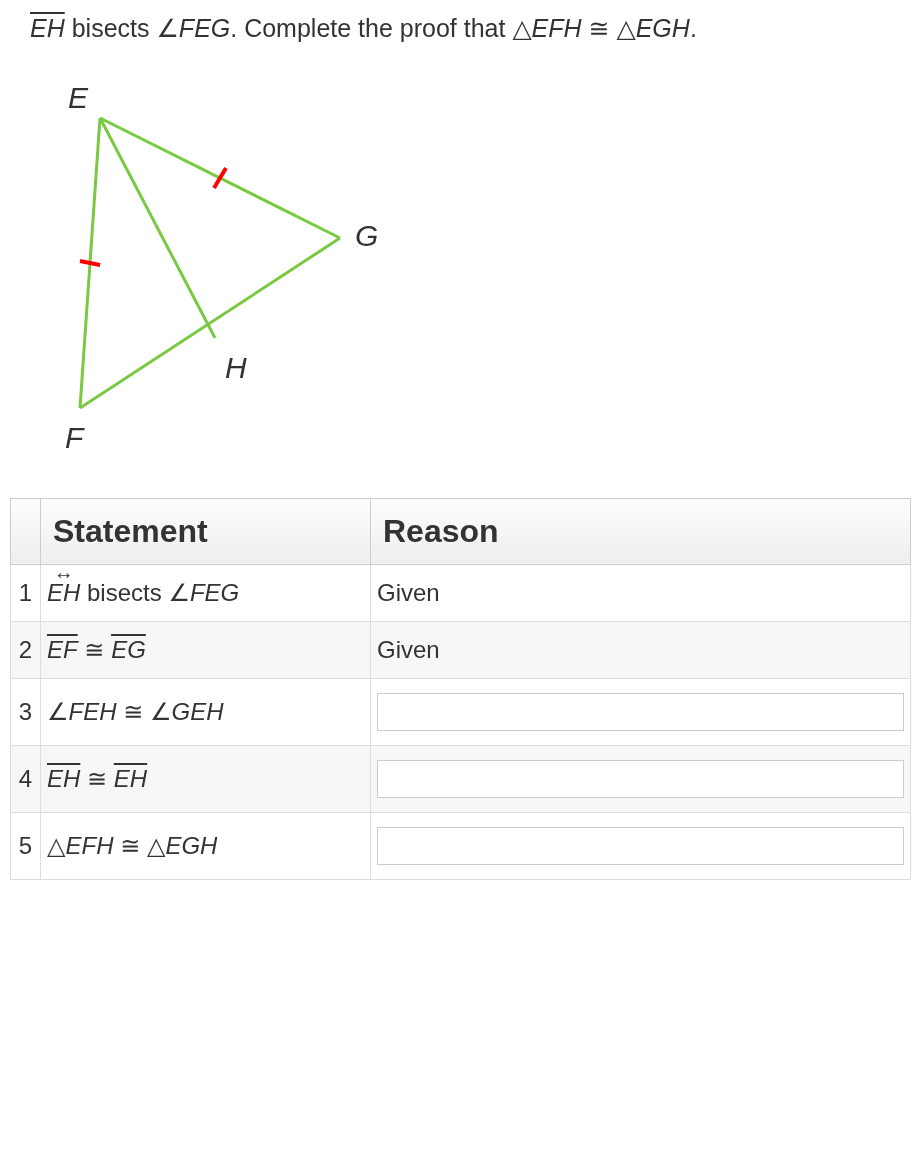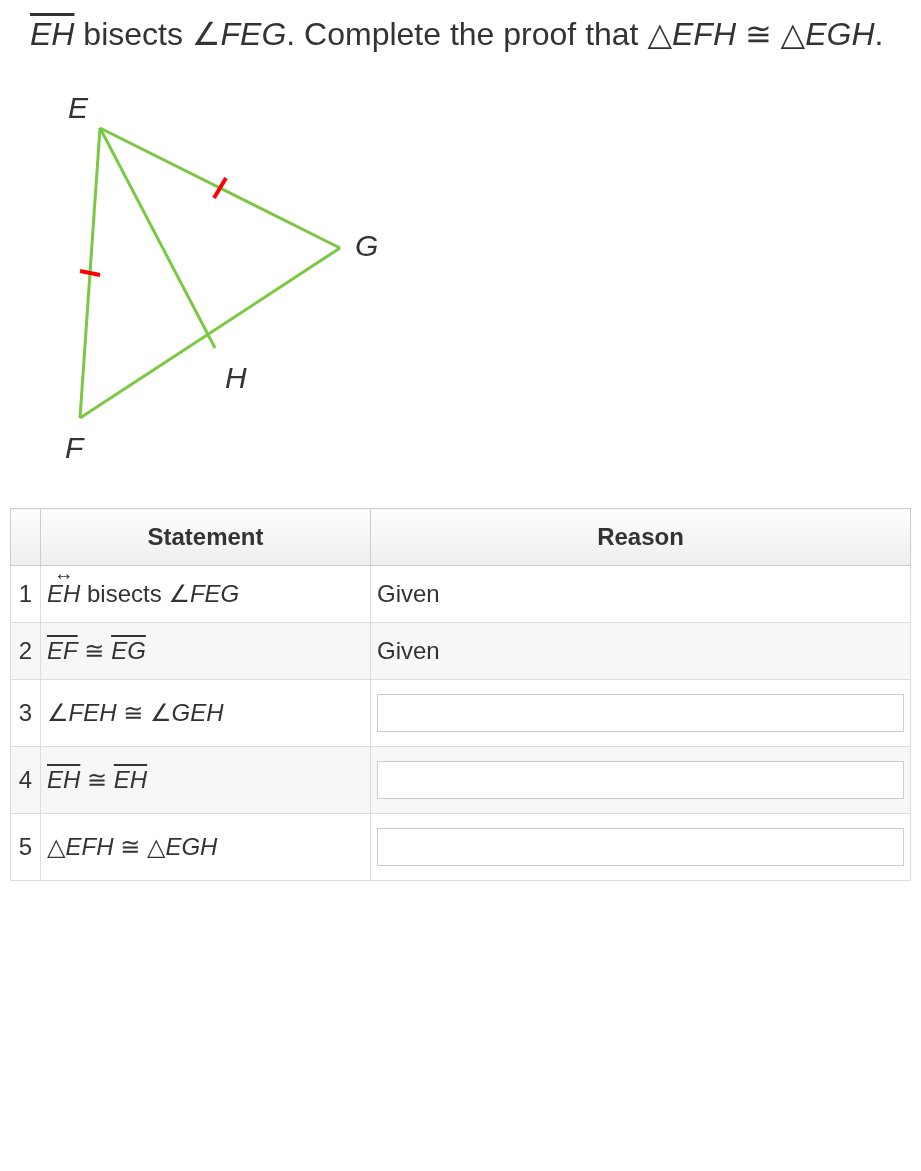--- a/index.html
+++ b/index.html
@@ -9,21 +9,21 @@
     }
     body {
       font-family: Verdana, Geneva, sans-serif;
       font-size: 24px;
       color: #333;
       background: #fff;
       padding: 10px;
       width: 921px;
     }
     .problem-text {
-      font-size: 32px;
+      font-size: 25px;
       line-height: 1.5;
       margin-bottom: 20px;
       padding-left: 20px;
     }
     .italic {
       font-style: italic;
     }
     .overline {
       text-decoration: overline;
       font-style: italic;
@@ -53,23 +53,23 @@
       font-size: 30px;
       font-style: italic;
       fill: #333;
     }
     table {
       width: 100%;
       border-collapse: collapse;
       margin-top: 10px;
     }
     th {
-      text-align: center;
+      text-align: left;
       padding: 14px 12px;
-      font-size: 24px;
+      font-size: 32px;
       font-weight: bold;
       background: linear-gradient(#fdfdfd, #eeeeee);
       border: 1px solid #ccc;
     }
     td {
       padding: 14px 6px;
       font-size: 24px;
       border: 1px solid #ddd;
       vertical-align: middle;
     }

